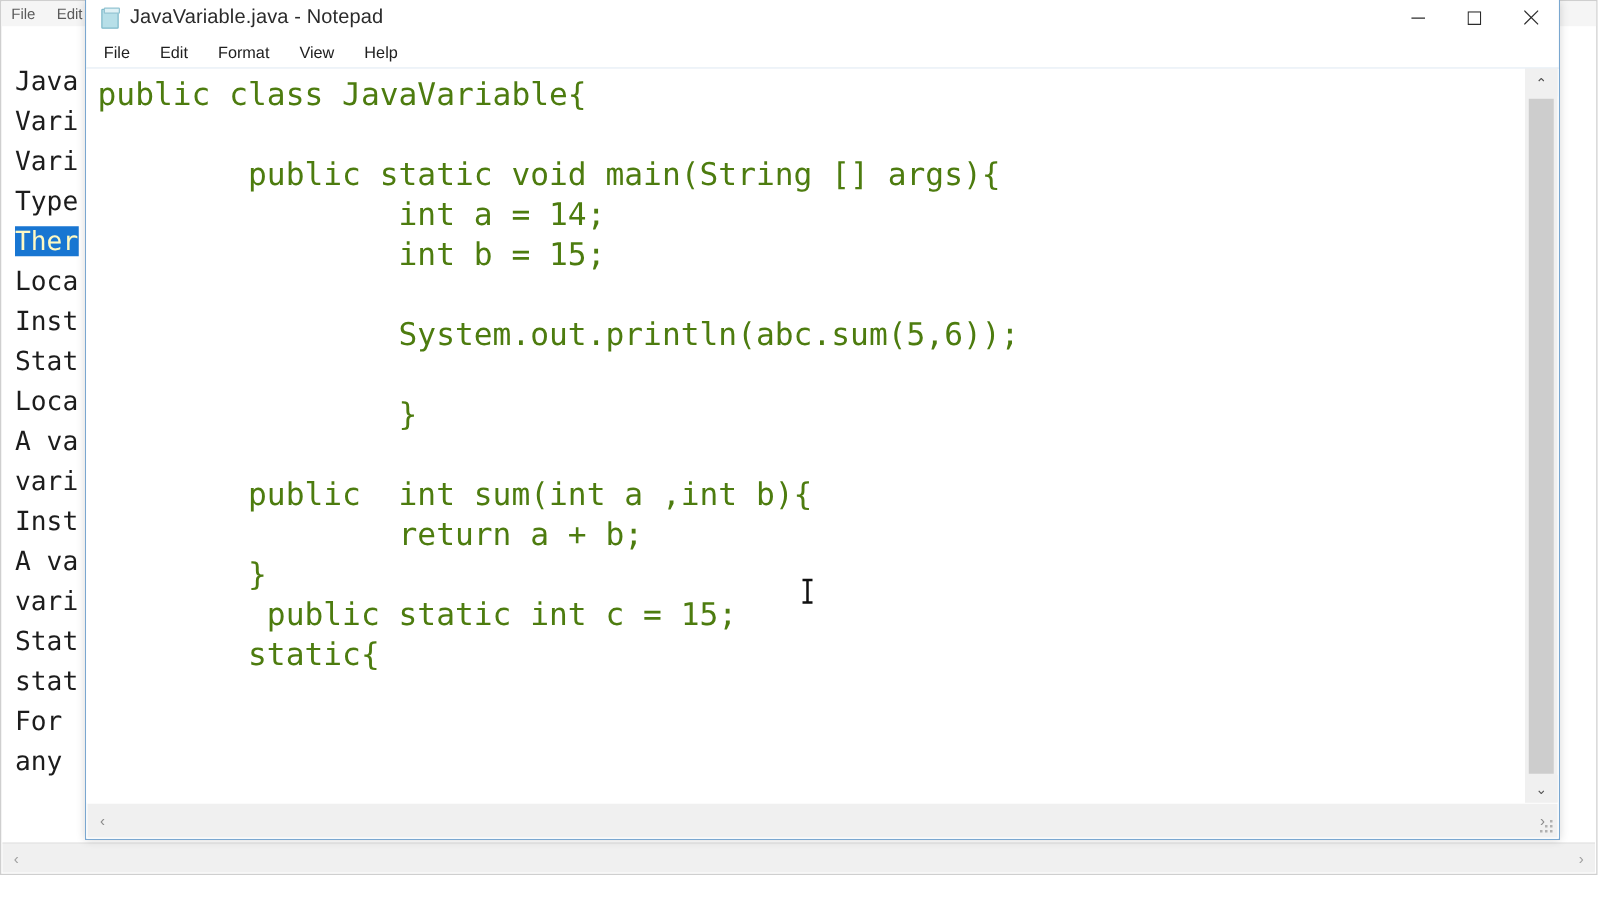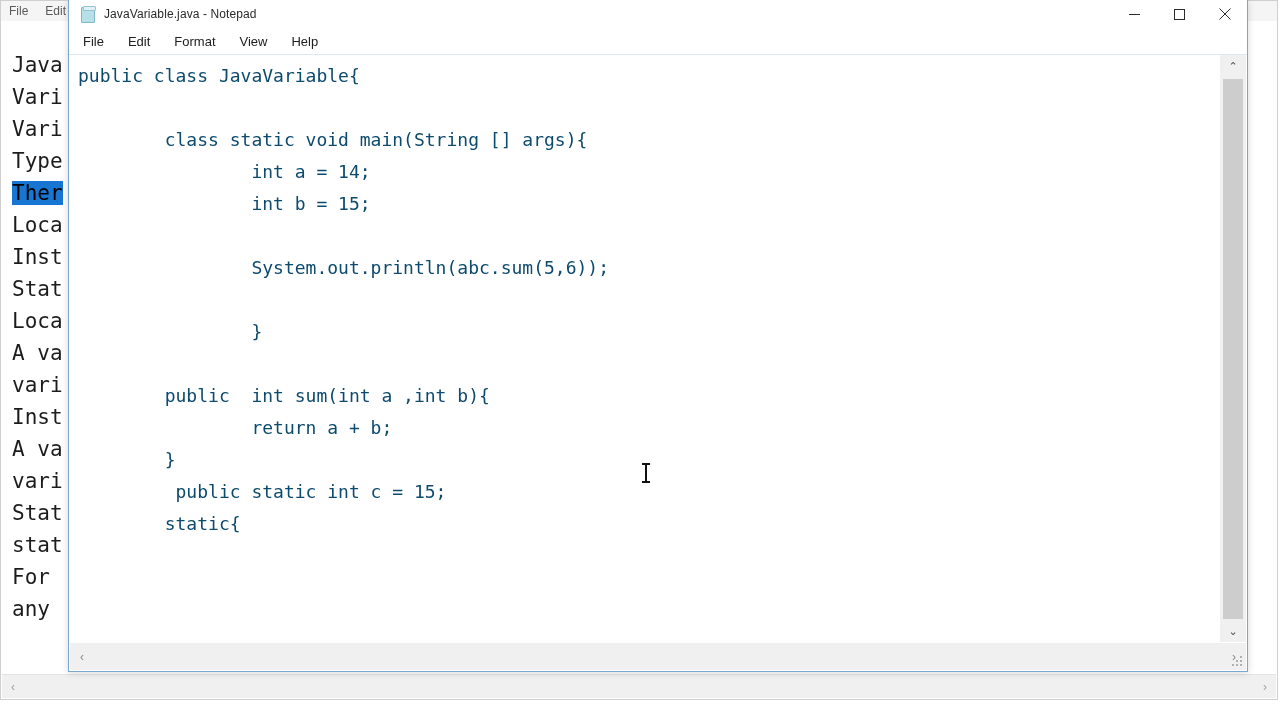--- a/index.html
+++ b/index.html
@@ -61,21 +61,21 @@
   }
   .bg-line {
     font-family: "DejaVu Sans Mono", "Liberation Mono", monospace;
     font-size: 21px;
     line-height: 32px;
     color: #1c1c1c;
     white-space: pre;
   }
   .bg-line.selected .sel {
     background: #1876d2;
-    color: #000000;
+    color: #fef9c3;
   }
   #bg-hscroll {
     position: absolute;
     left: 1px;
     right: 1px;
     bottom: 1px;
     height: 24px;
     background: #f0f0f0;
     border-top: 1px solid #e4e4e4;
     display: flex;
@@ -174,21 +174,21 @@
   #np-icon .pad:after {
     content: "";
     position: absolute;
     left: 1px; top: -2px;
     width: 11px; height: 3px;
     background: #dff1f5;
     border: 1px solid #93c4d2;
     border-radius: 1px;
   }
   #np-title {
-    font-size: 12px;
+    font-size: 16px;
     color: #2b2b2b;
     font-family: "Liberation Sans", sans-serif;
     letter-spacing: 0.1px;
   }
   #np-winbtns {
     position: absolute;
     right: 0;
     top: 0;
     height: 28px;
     display: flex;
@@ -233,23 +233,23 @@
     top: 0;
     right: 27px;
     bottom: 29px;
     overflow: hidden;
     background: #ffffff;
     padding: 5px 0 0 9px;
     box-sizing: border-box;
   }
   .code-line {
     font-family: "DejaVu Sans Mono", "Liberation Mono", monospace;
-    font-size: 18px;
+    font-size: 25px;
     line-height: 32px;
-    color: #0c4a6e;
+    color: #4d7c0f;
     white-space: pre;
     height: 32px;
   }
 
   
   #np-vscroll {
     position: absolute;
     right: 1px;
     top: 0px;
     width: 26px;
@@ -408,21 +408,21 @@
       <span class="np-menu-item">Format</span>
       <span class="np-menu-item">View</span>
       <span class="np-menu-item">Help</span>
     </div>
 
     <div id="np-body">
 
       <div id="np-text">
         <div class="code-line">public class JavaVariable{</div>
         <div class="code-line"></div>
-        <div class="code-line">        class static void main(String [] args){</div>
+        <div class="code-line">        public static void main(String [] args){</div>
         <div class="code-line">                int a = 14;</div>
         <div class="code-line">                int b = 15;</div>
         <div class="code-line"></div>
         <div class="code-line">                System.out.println(abc.sum(5,6));</div>
         <div class="code-line"></div>
         <div class="code-line">                }</div>
         <div class="code-line"></div>
         <div class="code-line">        public  int sum(int a ,int b){</div>
         <div class="code-line">                return a + b;</div>
         <div class="code-line">        }</div>

